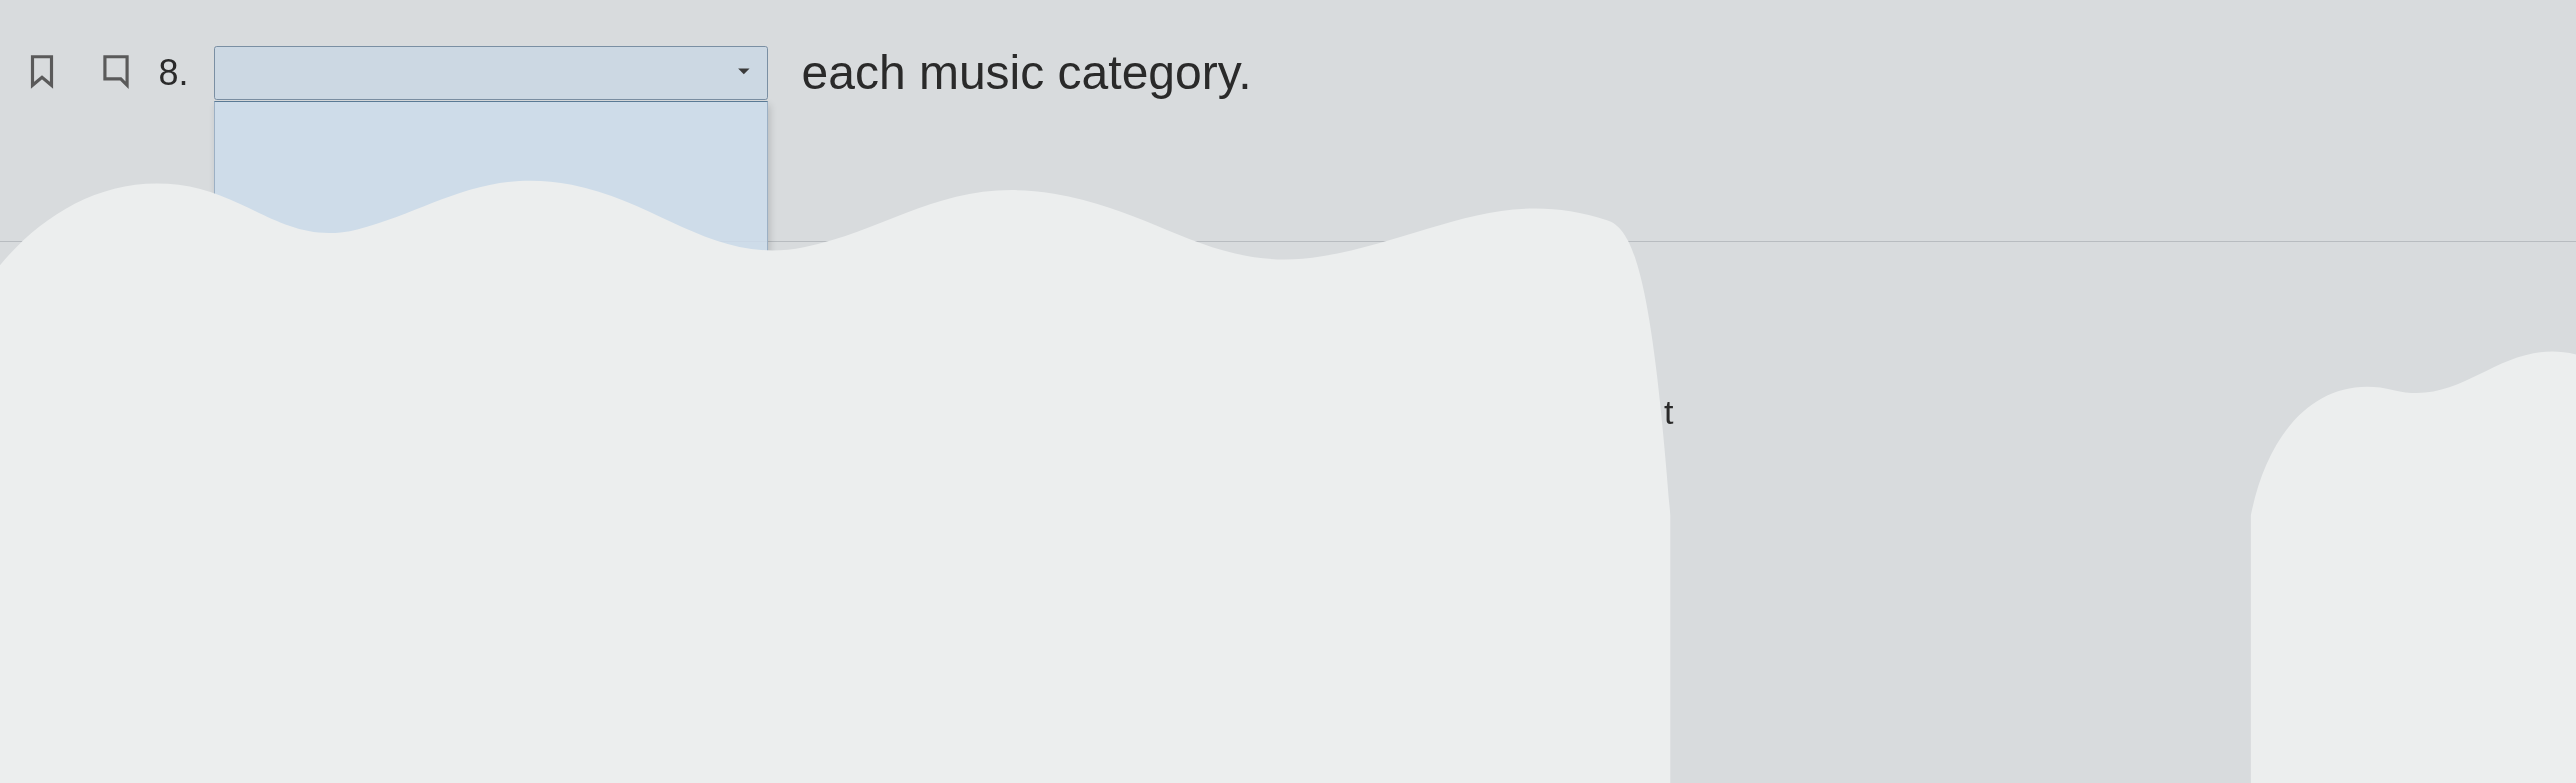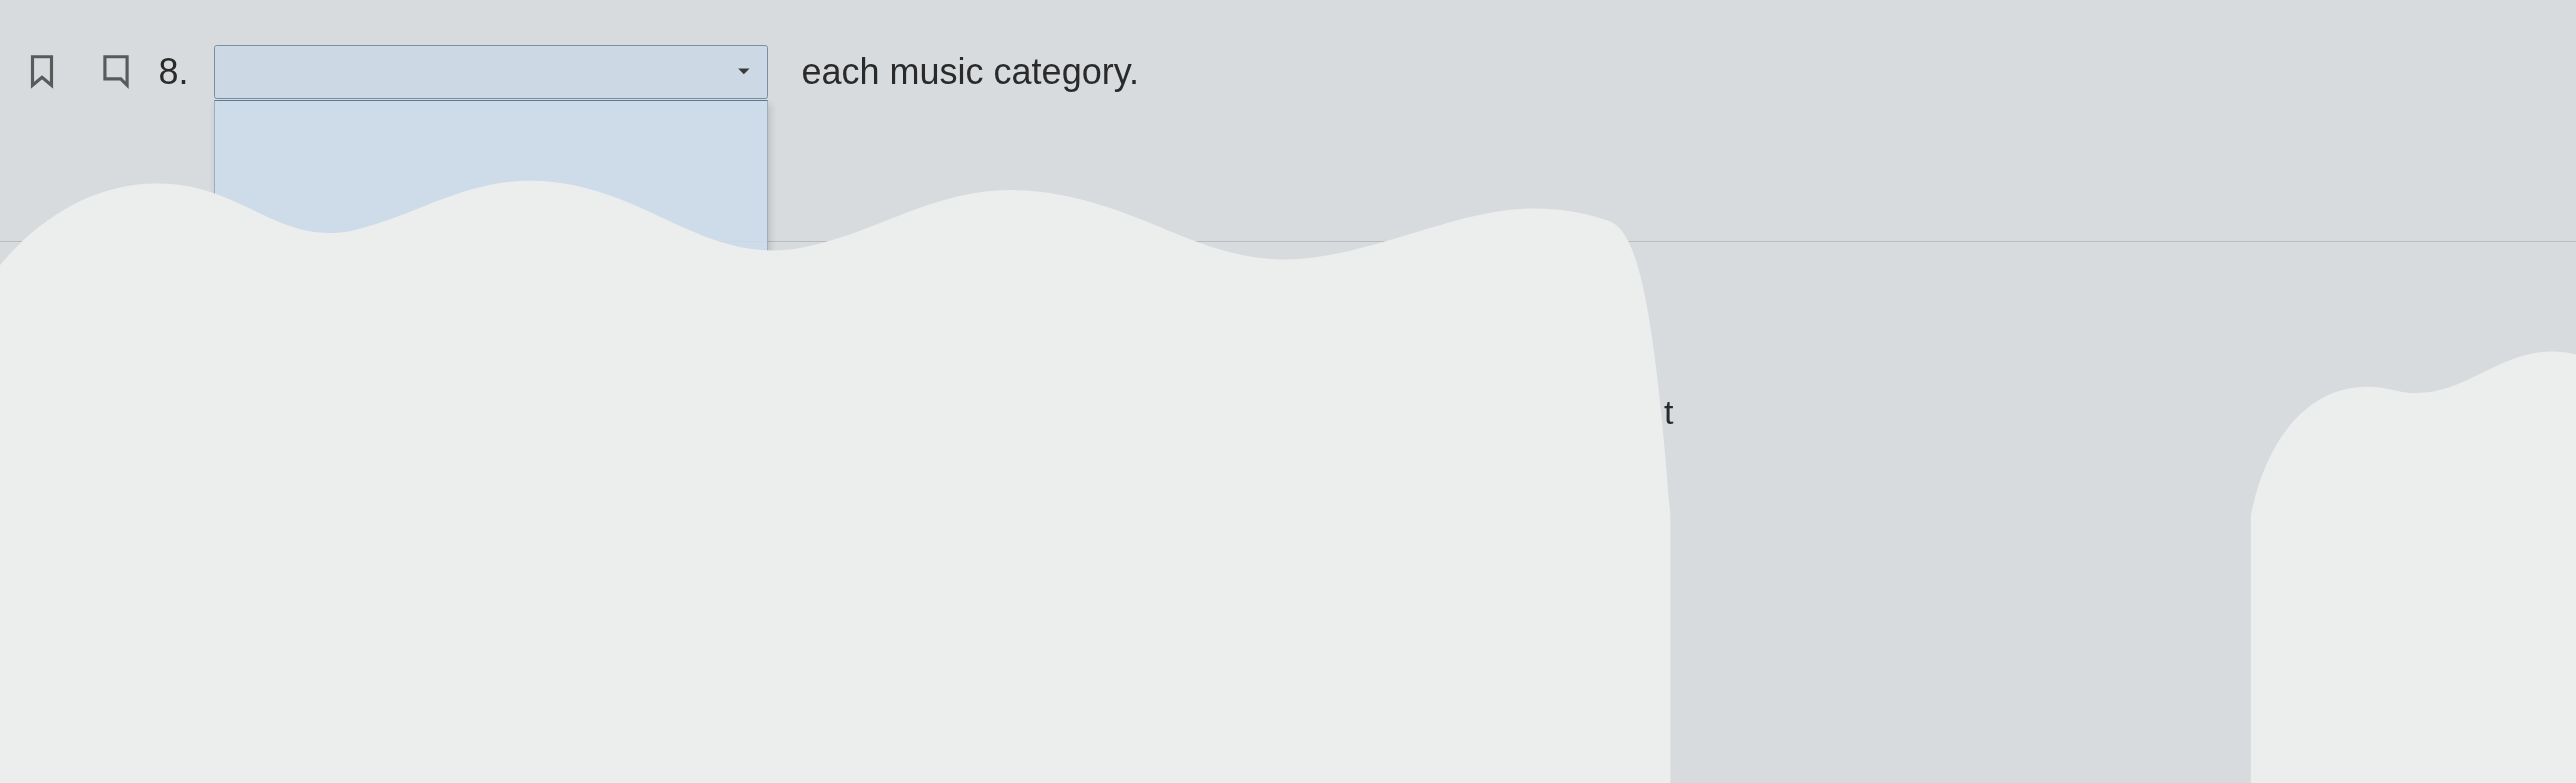--- a/index.html
+++ b/index.html
@@ -46,21 +46,21 @@
       color: #2a2a2a;
       margin-left: 7.1px;
     }
     
     .question-text-before {
       font-size: 36px;
       color: #2a2a2a;
     }
     
     .question-text-after {
-      font-size: 36px;
+      font-size: 48px;
       color: #2a2a2a;
       margin-left: 18px;
     }
     
     .select-wrapper {
       position: relative;
       display: inline-block;
       margin-left: 9px;
     }
     

